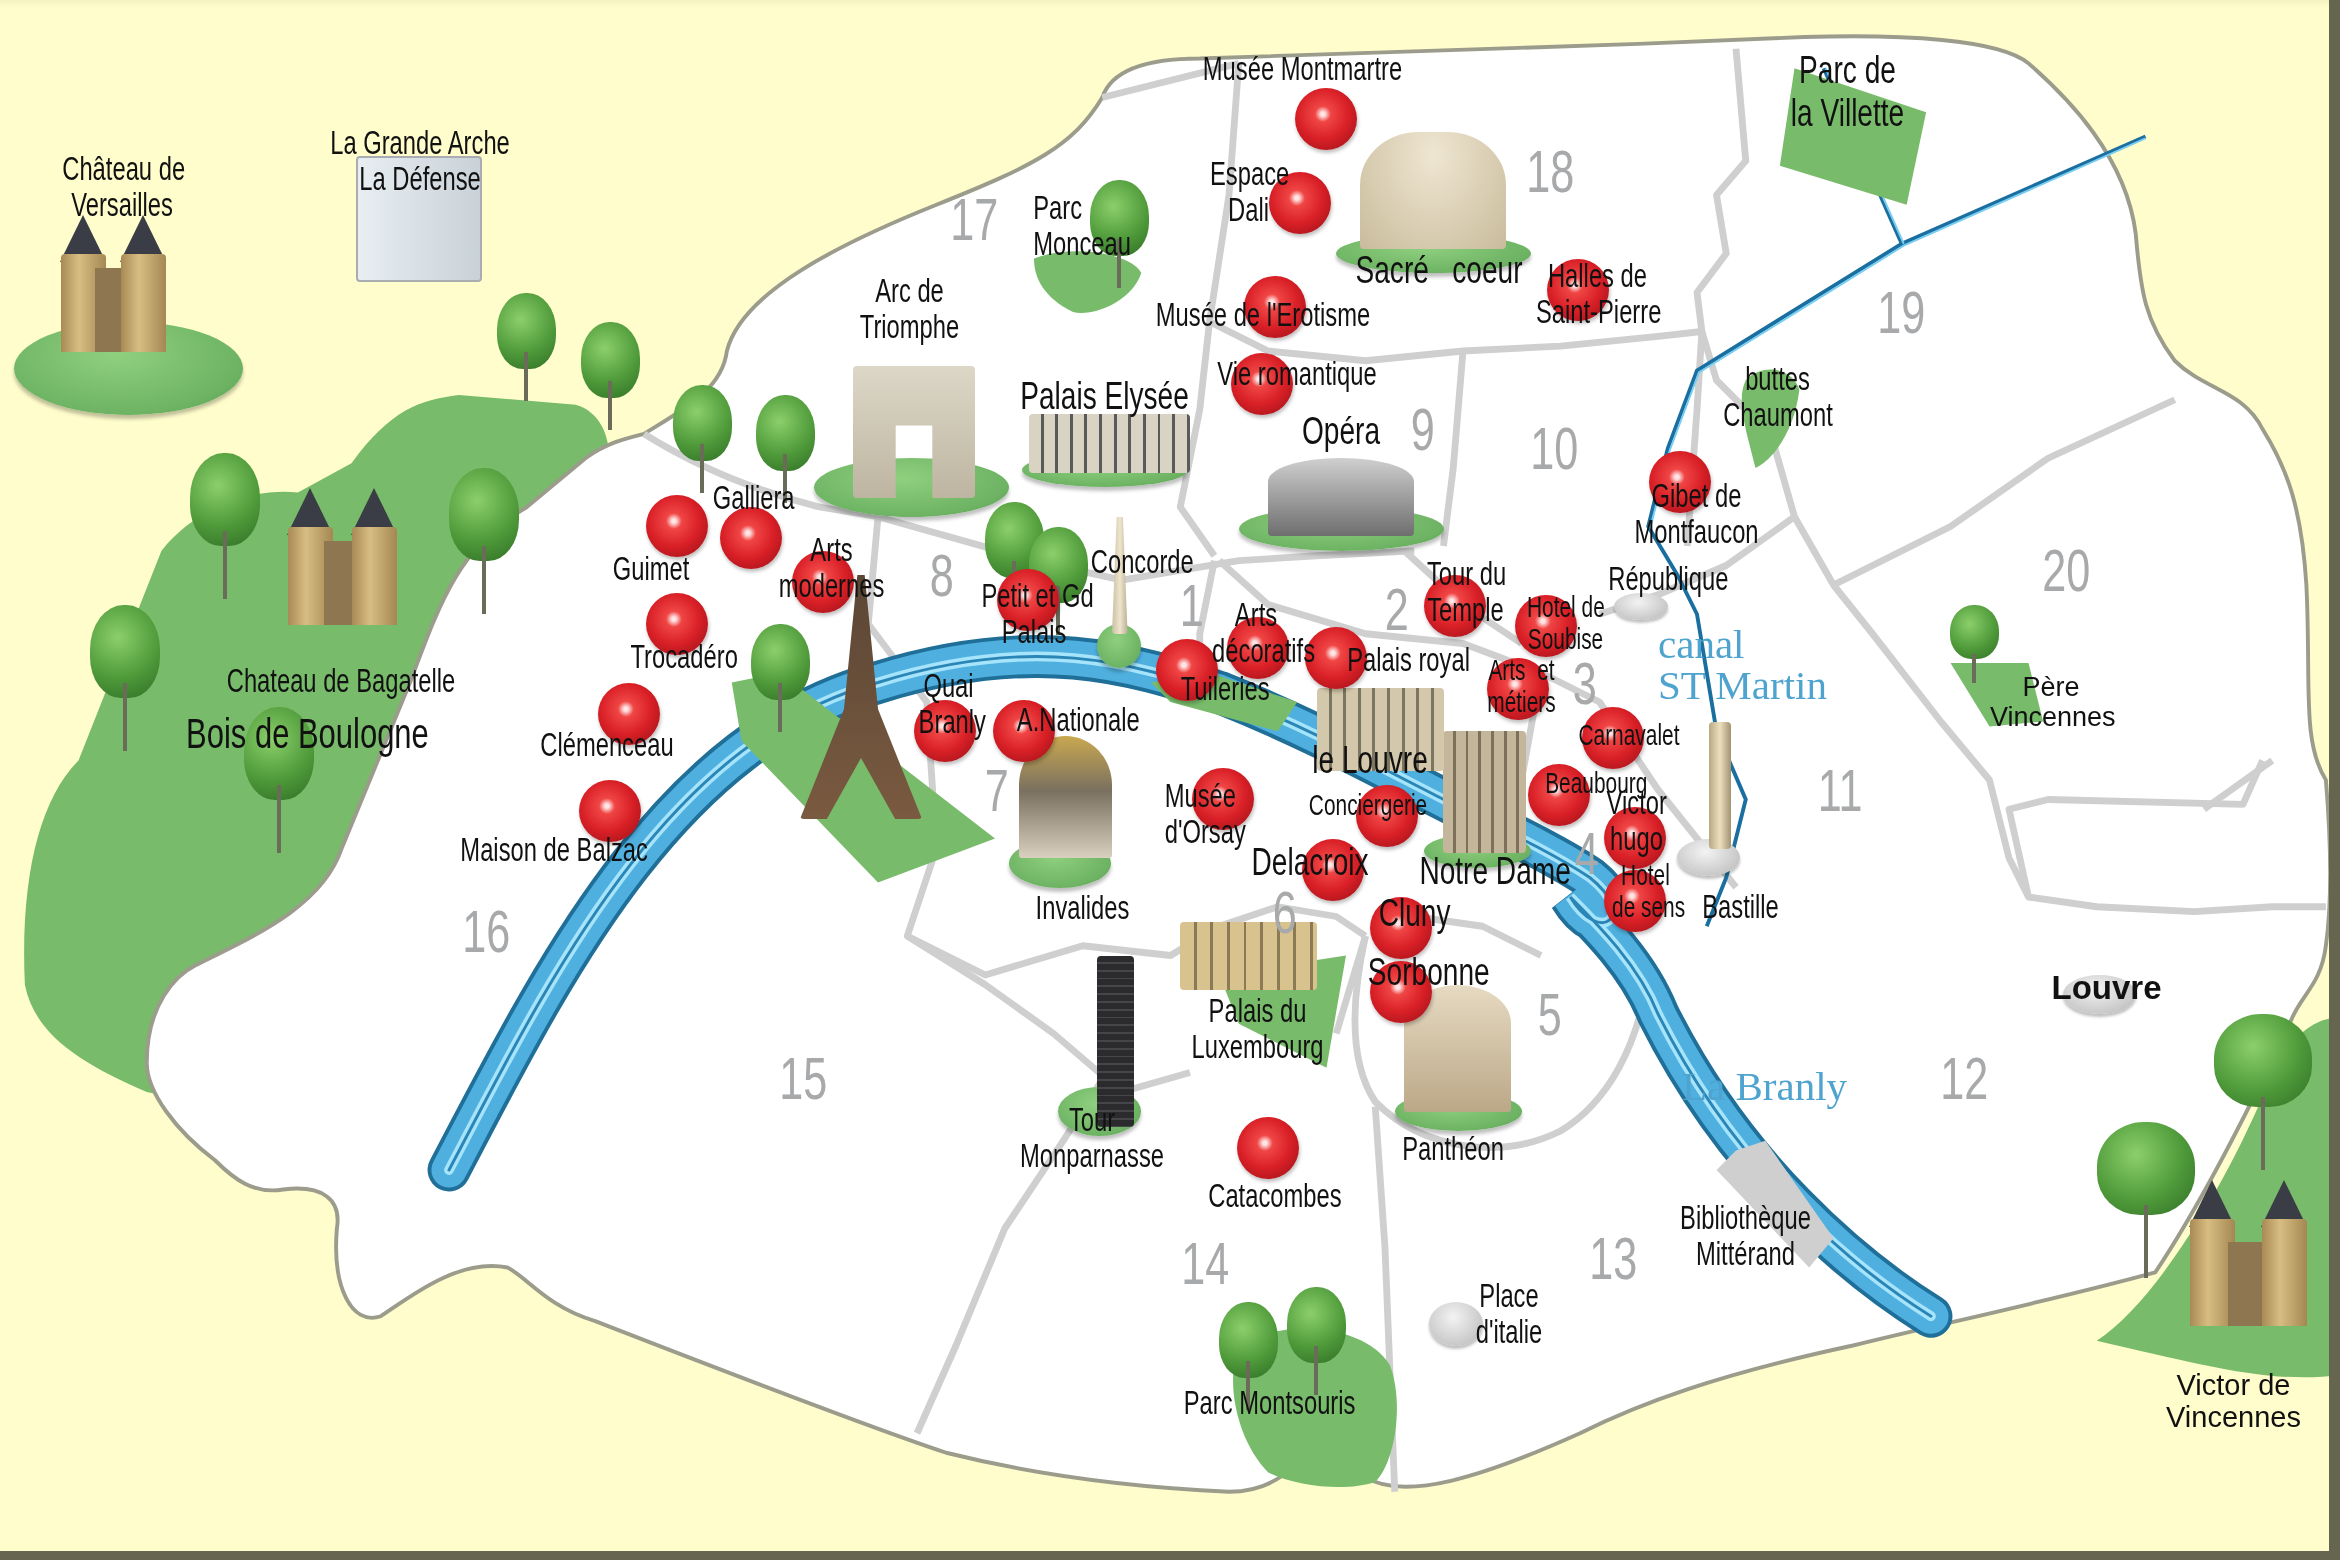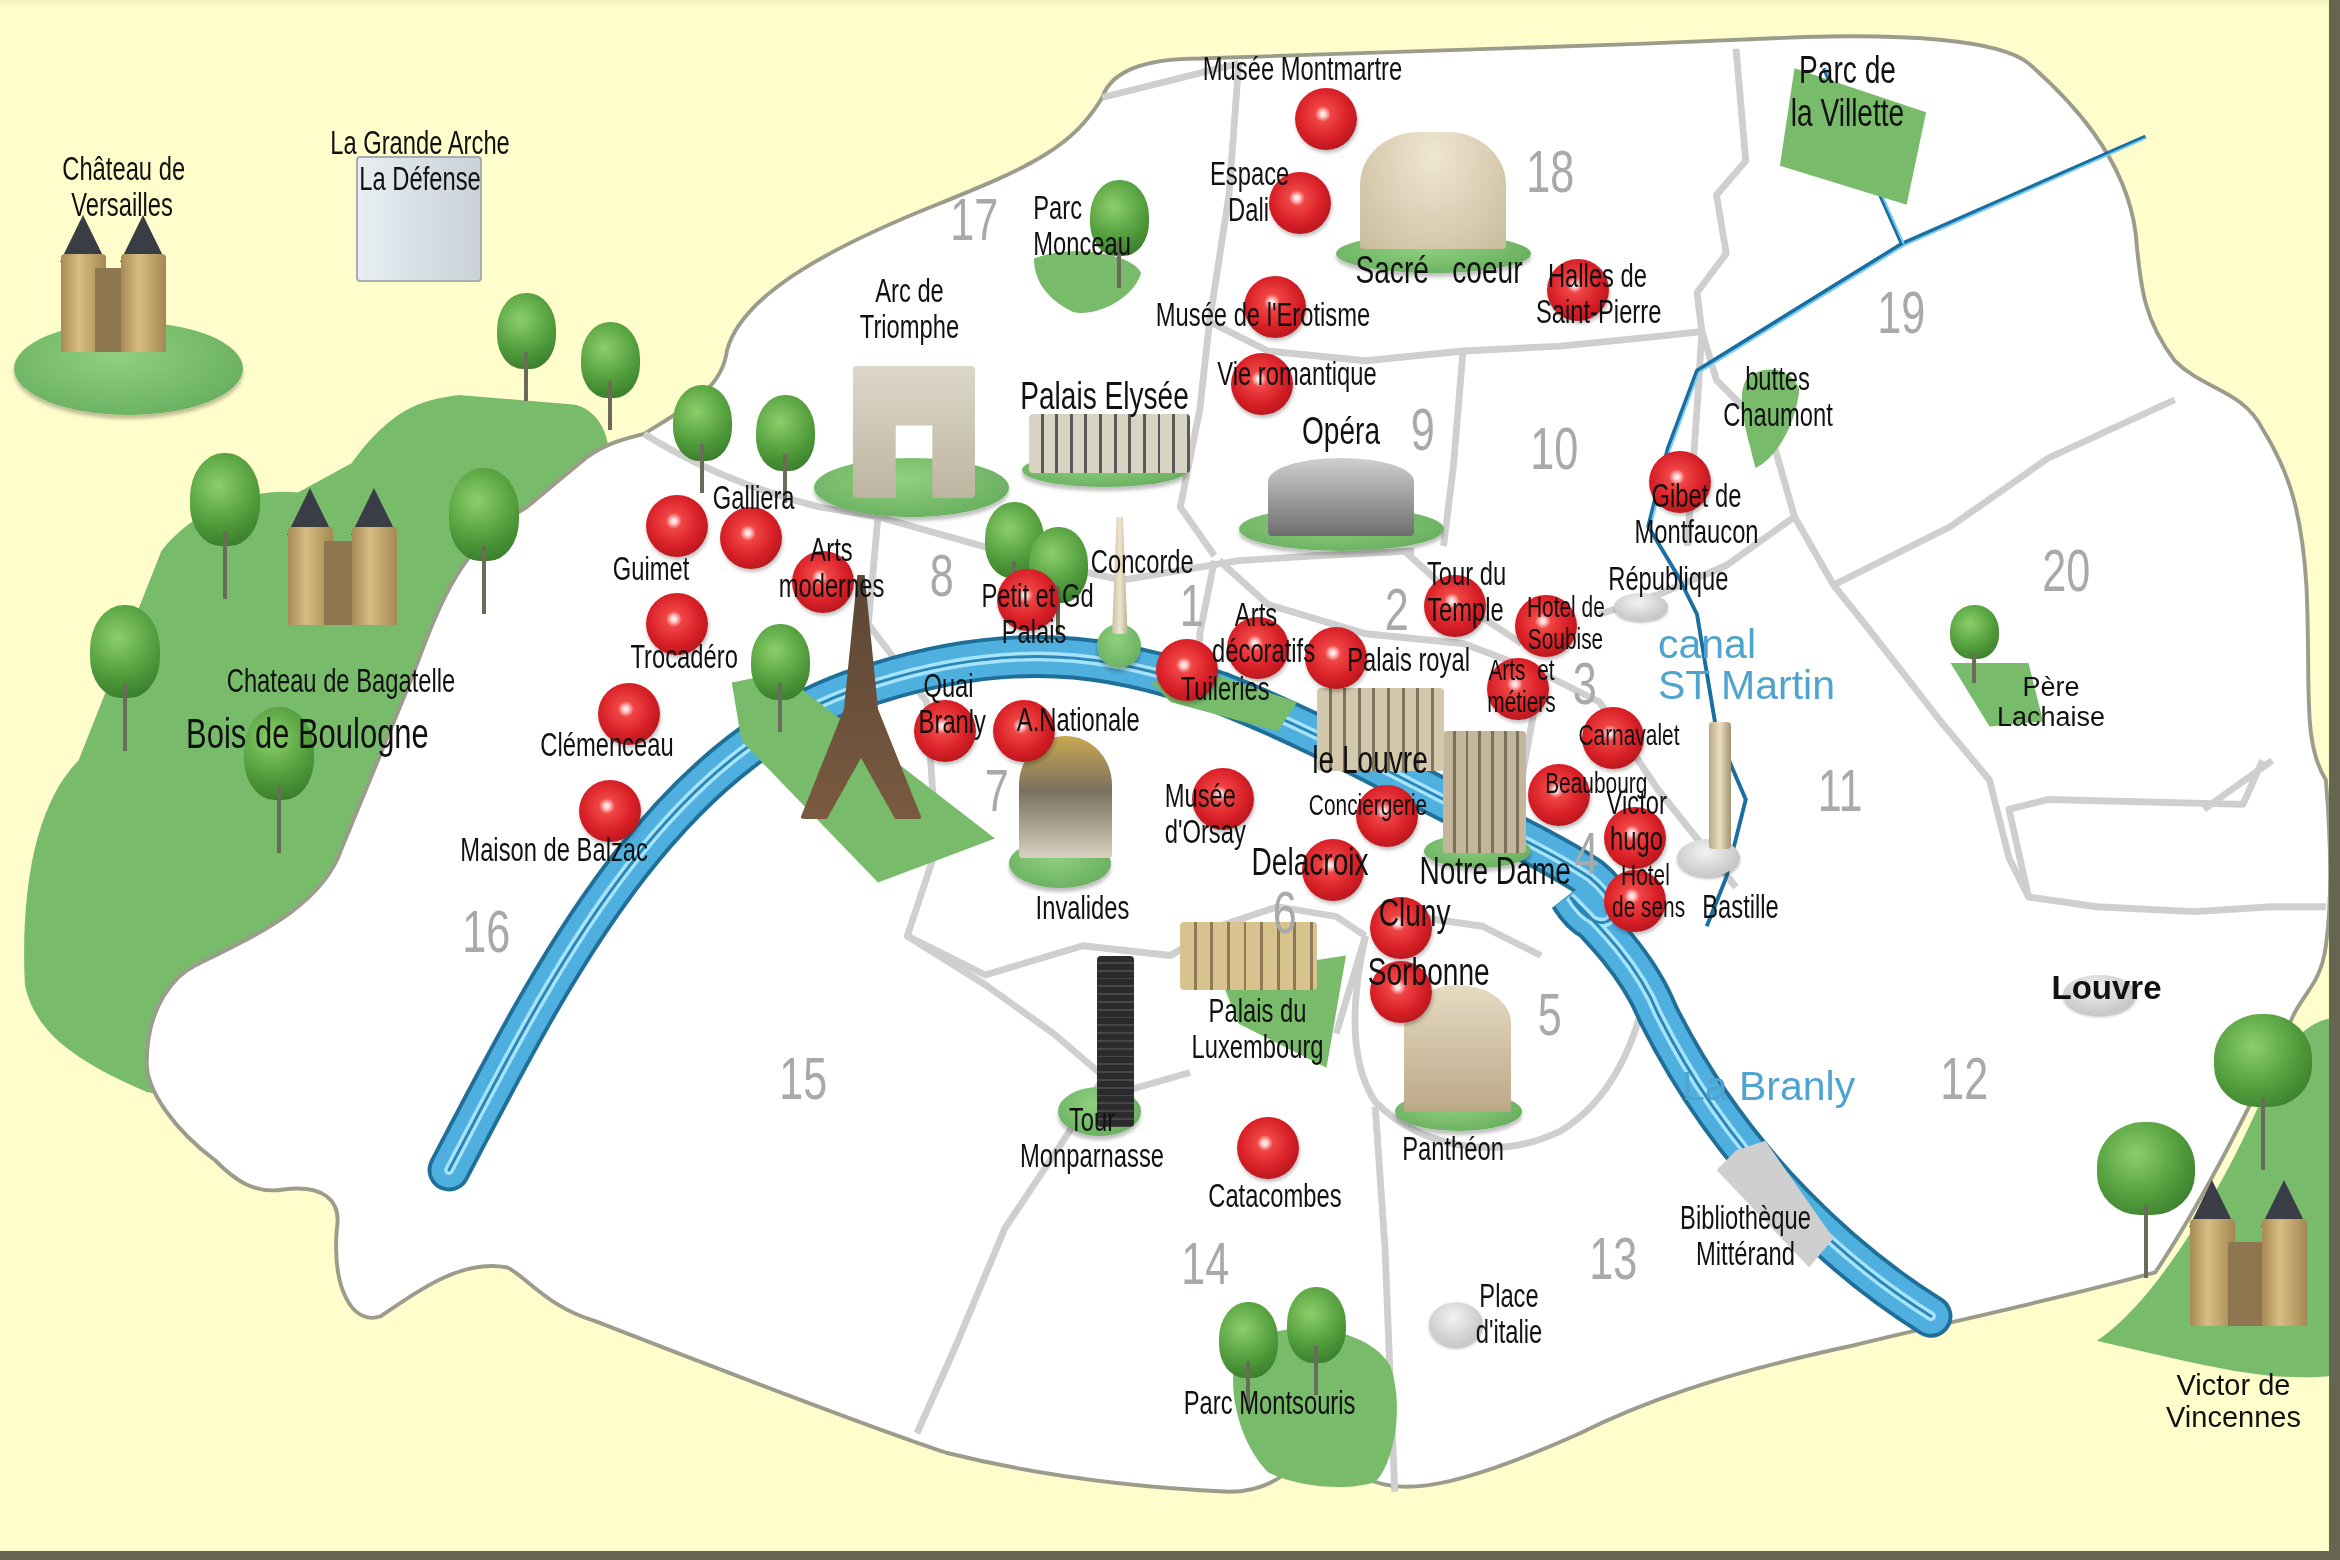--- a/index.html
+++ b/index.html
@@ -8,21 +8,21 @@
   #frame-shadow-r { position:absolute; left:2329px; top:0; width:11.7px; height:1560px; background:#666650; }
   #frame-shadow-b { position:absolute; left:0; top:1551px; width:2341px; height:9.8px; background:#666650; }
   #frame-top { position:absolute; left:0; top:0; width:2329px; height:7.8px; background:linear-gradient(#f4f2c0,#fffdcb); }
   svg#map { position:absolute; left:0; top:0; }
   .lbl { position:absolute; color:#111; font-family:"Liberation Sans", sans-serif; transform:scaleX(0.72); transform-origin:center top; white-space:pre; text-align:center; line-height:1.1; }
   .lbl.s { font-size:29px; }
   .lbl.m { font-size:33px; }
   .lbl.l { font-size:39px; }
   .lbl.xl { font-size:43px; }
   .arr { position:absolute; color:#a7a9ab; font-family:"Liberation Sans", sans-serif; font-size:60px; transform:scaleX(0.72); transform-origin:center top; }
-  .water { position:absolute; color:#4fa3cf; font-family:Liberation Sans, sans-serif; font-size:41px; line-height:1.0; white-space:pre; }
+  .water { position:absolute; color:#4fa3cf; font-family:Liberation Serif, serif; font-size:41px; line-height:1.0; white-space:pre; }
   .pin { position:absolute; width:62px; height:62px; border-radius:50%;
          background:radial-gradient(circle at 45% 42%, #ffe4e4 0 4%, #f04545 16%, #d81f26 52%, #a4141b 88%);
          box-shadow:1px 2.9px 3.9px rgba(0,0,0,0.25); }
   .oval { position:absolute; border-radius:50%; background:radial-gradient(ellipse at 45% 35%, #8fd07f, #6db363 70%, #5a9a52); box-shadow:0 3.9px 3.9px rgba(0,0,0,0.25); }
   .grey-oval { position:absolute; border-radius:50%; background:radial-gradient(ellipse at 45% 35%, #f3f3f3, #c8c8c8 70%, #a8a8a8); box-shadow:0 2.9px 2.9px rgba(0,0,0,0.25); }
   .tree { position:absolute; width:59px; height:107px; }
   .tree .crown { position:absolute; left:0; top:0; width:59px; height:76px; border-radius:48% 48% 44% 44%;
                  background:radial-gradient(circle at 40% 35%, #8bcf6b, #4f9a3a 55%, #2f6e25); }
   .tree .trunk { position:absolute; left:27px; top:59px; width:3.9px; height:49px; background:#6b6b5a; }
   .building { position:absolute; border-radius:3.9px; }
@@ -301,21 +301,21 @@
 <div class="lbl l" style="left:1268px;top:410px;width:146px;">Opéra</div>
 <div class="lbl l" style="left:1317px;top:249px;width:244px;">Sacré   coeur</div>
 <div class="lbl m" style="left:1014px;top:190px;width:137px;text-align:left;">Parc
 Monceau</div>
 <div class="lbl l" style="left:1755px;top:49px;width:185px;">Parc de
 la Villette</div>
 <div class="lbl m" style="left:1702px;top:361px;width:151px;">buttes
 Chaumont</div>
 <div class="lbl m" style="left:1585px;top:561px;width:166px;">République</div>
 <div class="lbl s" style="left:1990px;top:673px;width:122px;transform:none;font-size:27px;">Père
-Lachaise</div>
+Vincennes</div>
 <div class="lbl l" style="left:2038px;top:970px;width:137px;transform:none;font-size:33px;font-weight:bold;">Louvre</div>
 <div class="lbl m" style="left:1682px;top:889px;width:117px;">Bastille</div>
 <div class="lbl m" style="left:1073px;top:544px;width:127px;">Concorde</div>
 <div class="lbl l" style="left:1287px;top:739px;width:166px;">le Louvre</div>
 <div class="lbl l" style="left:1390px;top:850px;width:210px;">Notre Dame</div>
 <div class="lbl m" style="left:1014px;top:890px;width:137px;">Invalides</div>
 <div class="lbl m" style="left:1165px;top:993px;width:185px;">Palais du
 Luxembourg</div>
 <div class="lbl m" style="left:980px;top:1102px;width:224px;">Tour
 Monparnasse</div>

